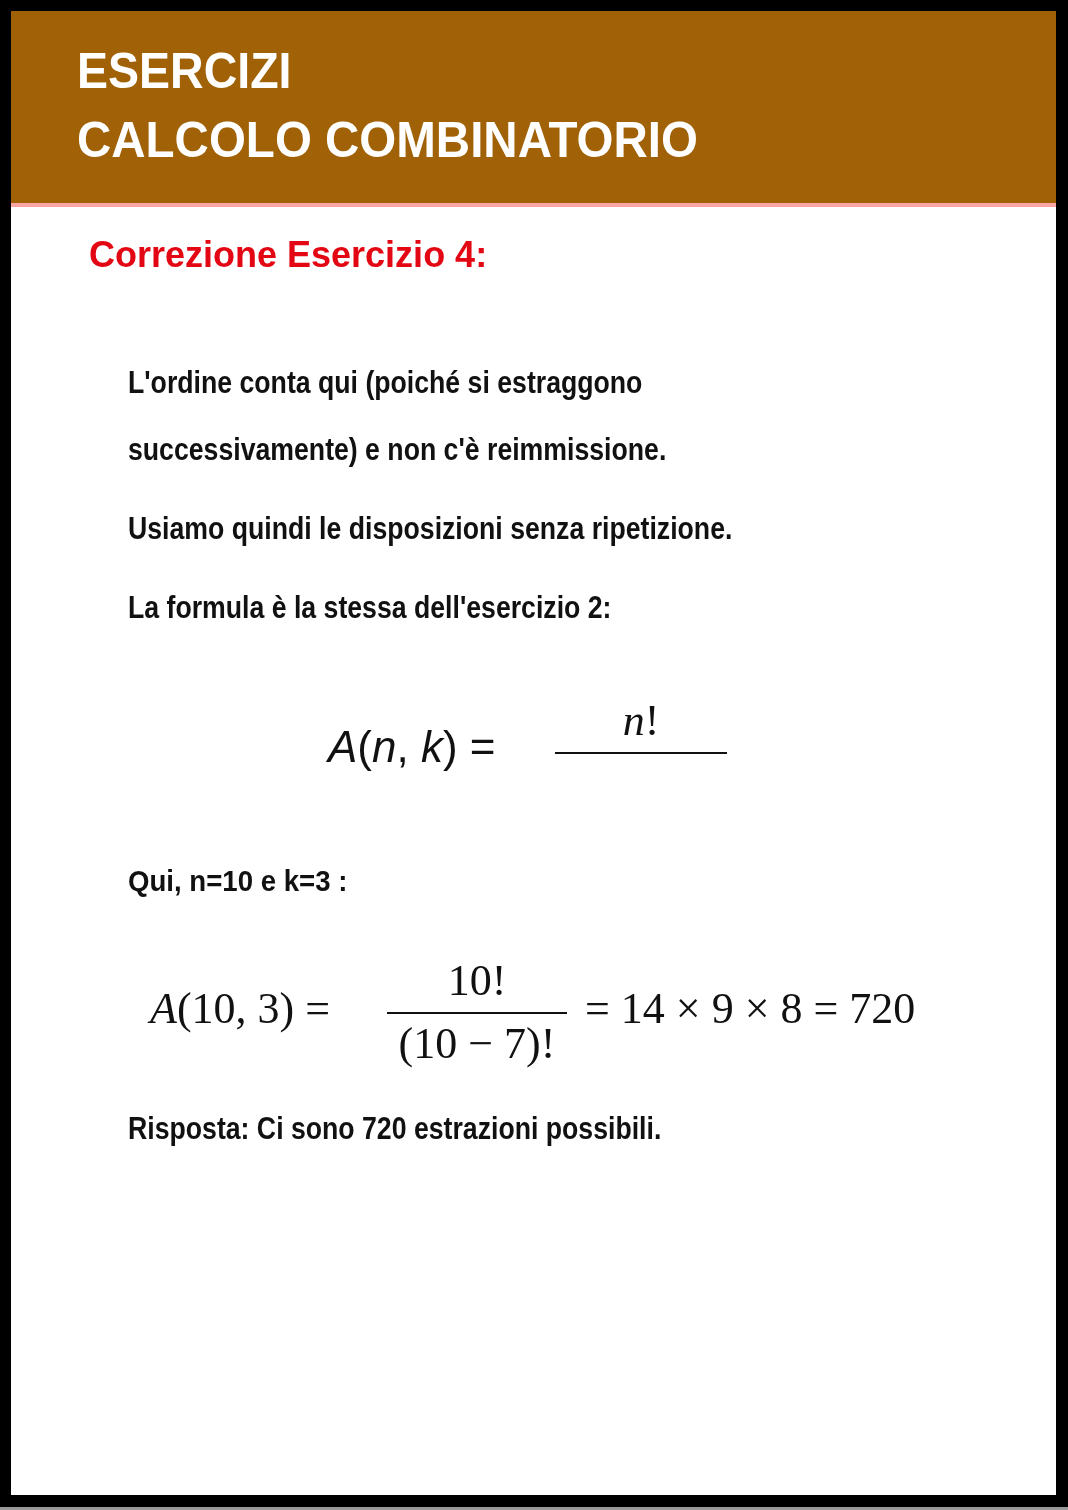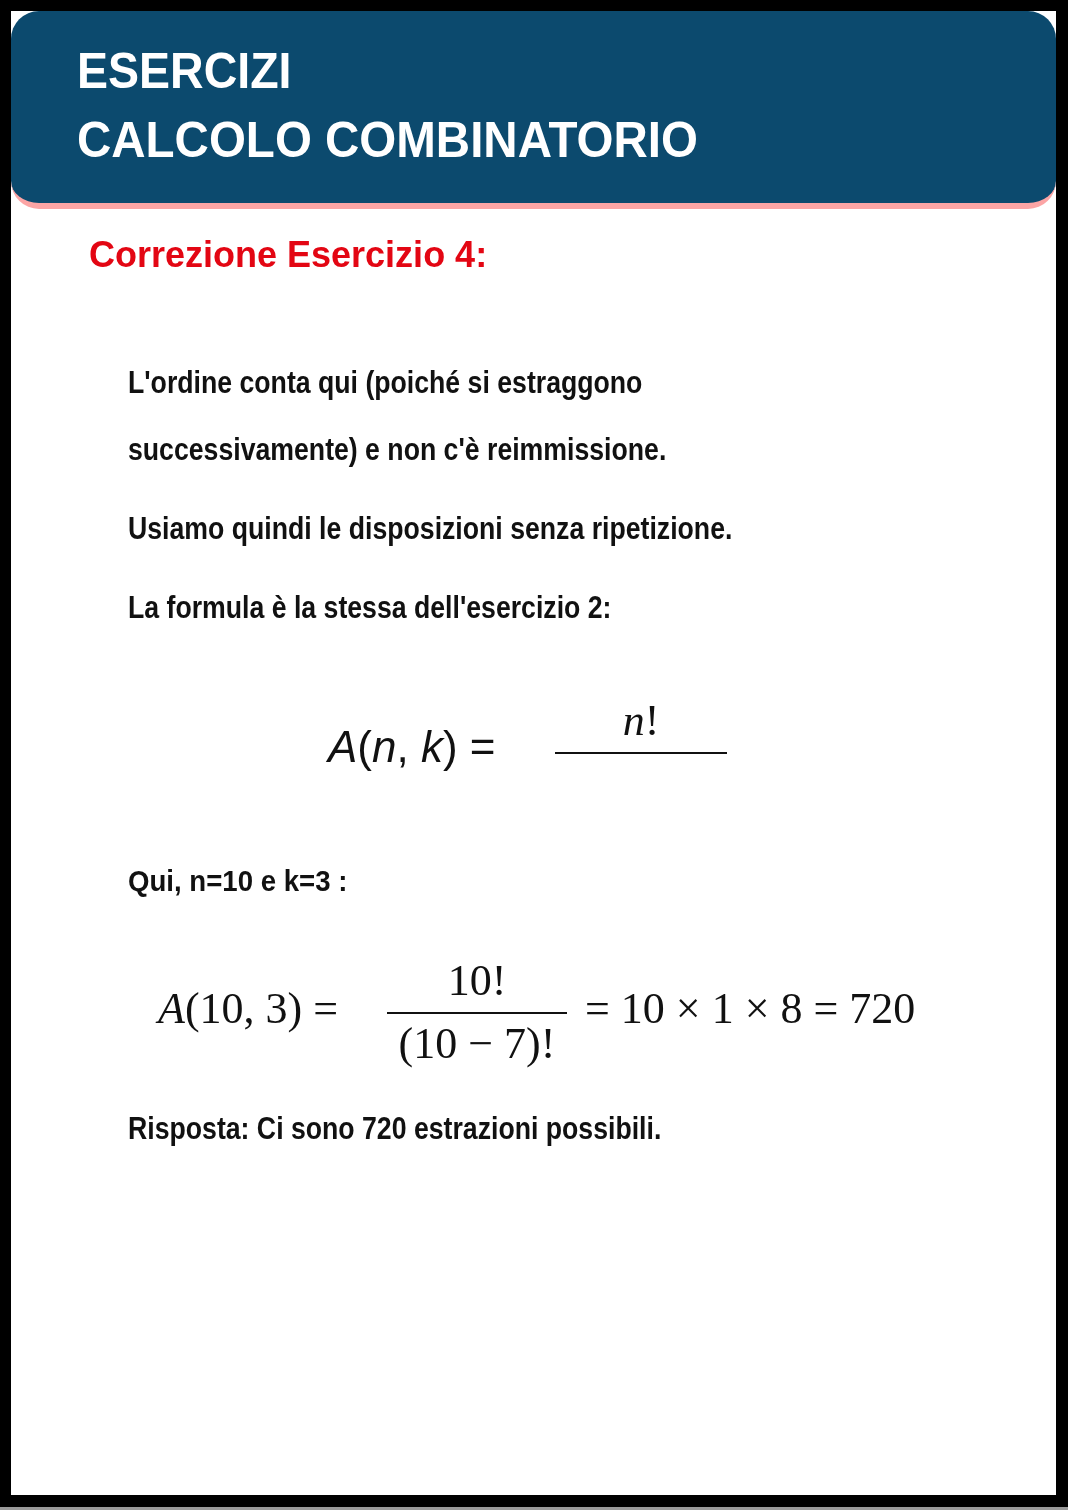--- a/index.html
+++ b/index.html
@@ -28,23 +28,22 @@
     .bottom-strip {
       position: absolute;
       left: 0; top: 1507px;
       width: 1068px; height: 3px;
       background: #9a9a9a;
     }
     .header {
       position: absolute;
       left: 11px; top: 11px;
       width: 1045px; height: 192px;
-      background: #0c4a6e;
-      border-bottom: 6px solid #fca5a5;
-      border-radius: 28px;
+      background: #a16207;
+      border-bottom: 4px solid #fca5a5;
     }
     .header-title {
       position: absolute;
       left: 66px;
       color: #ffffff;
       font-weight: bold;
       font-size: 50px;
       line-height: 1;
       white-space: nowrap;
       transform-origin: left top;
@@ -135,21 +134,21 @@
       font-family: Liberation Sans, sans-serif;
       line-height: 1;
     }
     .f1-frac { left: 555px; top: 695px; width: 172px; height: 125px; font-size: 44px; }
     .f1-frac .frac-num { top: 4px; }
     .f1-frac .frac-bar { top: 57px; }
     .f1-frac .frac-den { top: 67px; }
 
     
     .f2-lhs {
-      left: 158px; top: 987px;
+      left: 150px; top: 987px;
       font-size: 44px;
       font-family: "Liberation Serif", serif;
       line-height: 1;
     }
     .f2-frac { left: 387px; top: 955px; width: 180px; height: 125px; font-size: 44px; }
     .f2-frac .frac-num { top: 4px; }
     .f2-frac .frac-bar { top: 57px; }
     .f2-frac .frac-den { top: 67px; }
     .f2-rhs {
       left: 585px; top: 987px;
@@ -187,15 +186,15 @@
 <div class="para p5">Qui, n=10 e k=3 :</div>
 
 <div class="math f2-lhs">
   <i>A</i>(10, 3) =
 </div>
 <div class="frac f2-frac">
   <div class="frac-num">10!</div>
   <div class="frac-bar"></div>
   <div class="frac-den">(10 − 7)!</div>
 </div>
-<div class="math f2-rhs">= 10 × 1 × 8 = 720</div>
+<div class="math f2-rhs">= 14 × 9 × 8 = 720</div>
 
 <div class="para p7">Risposta: Ci sono 720 estrazioni possibili.</div>
 
 </body></html>

